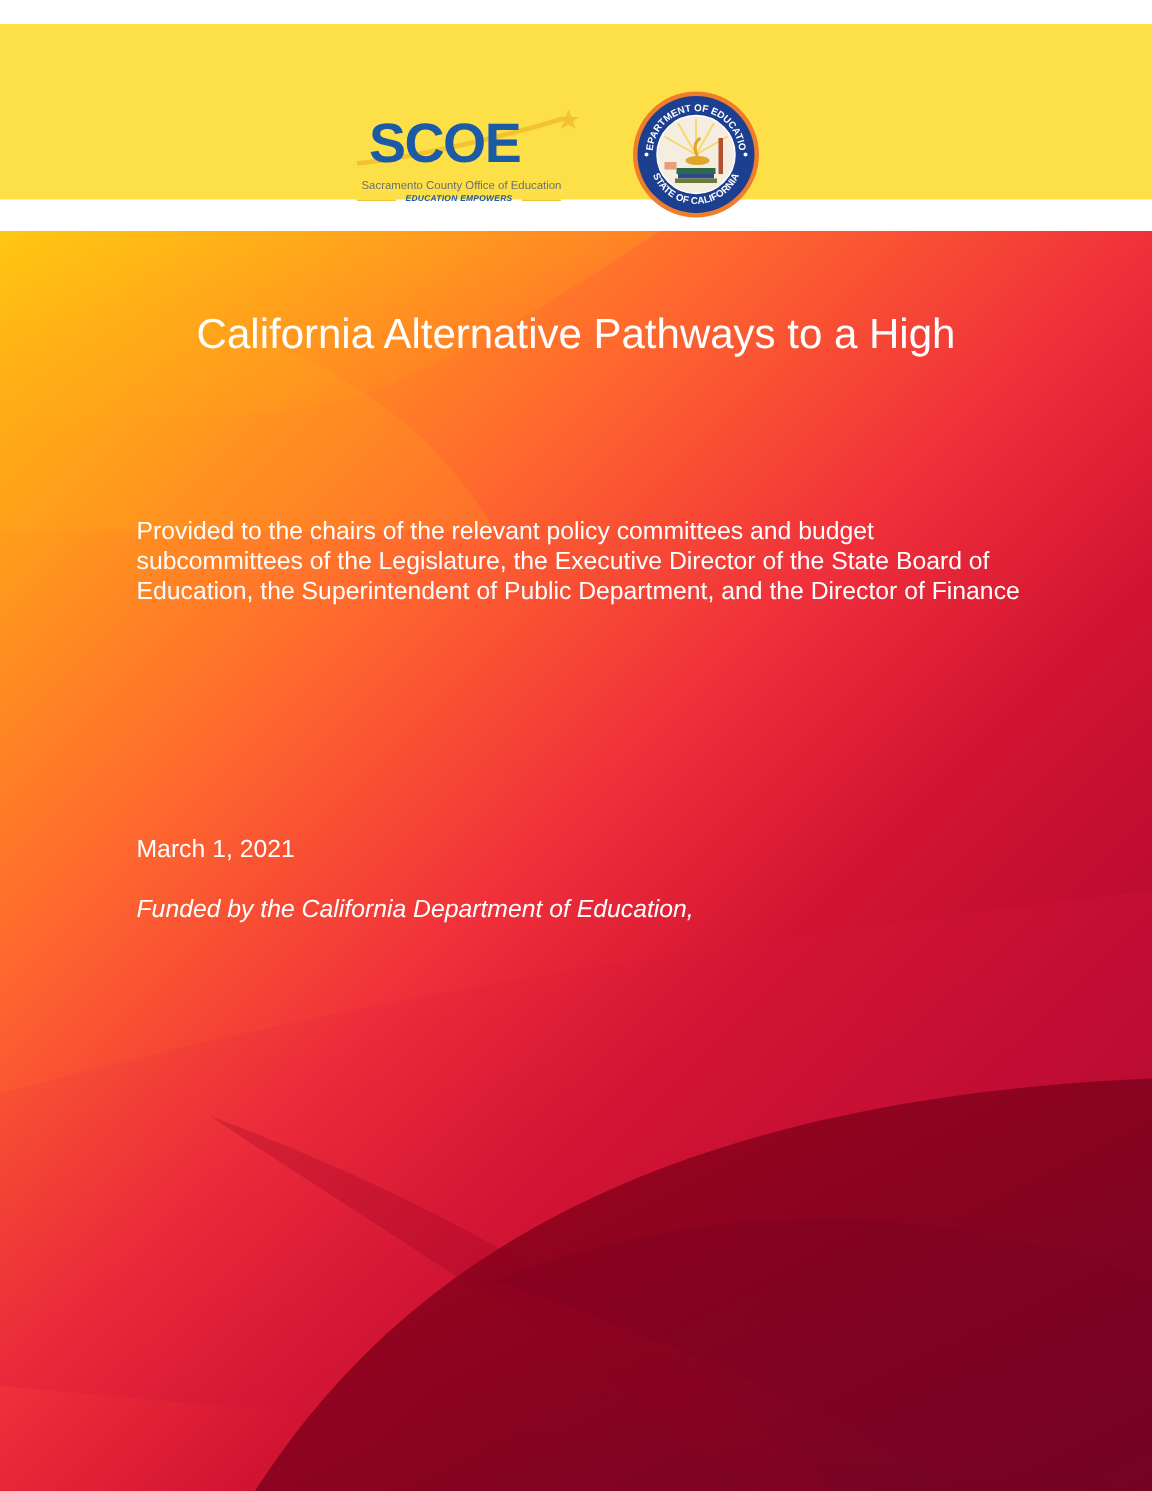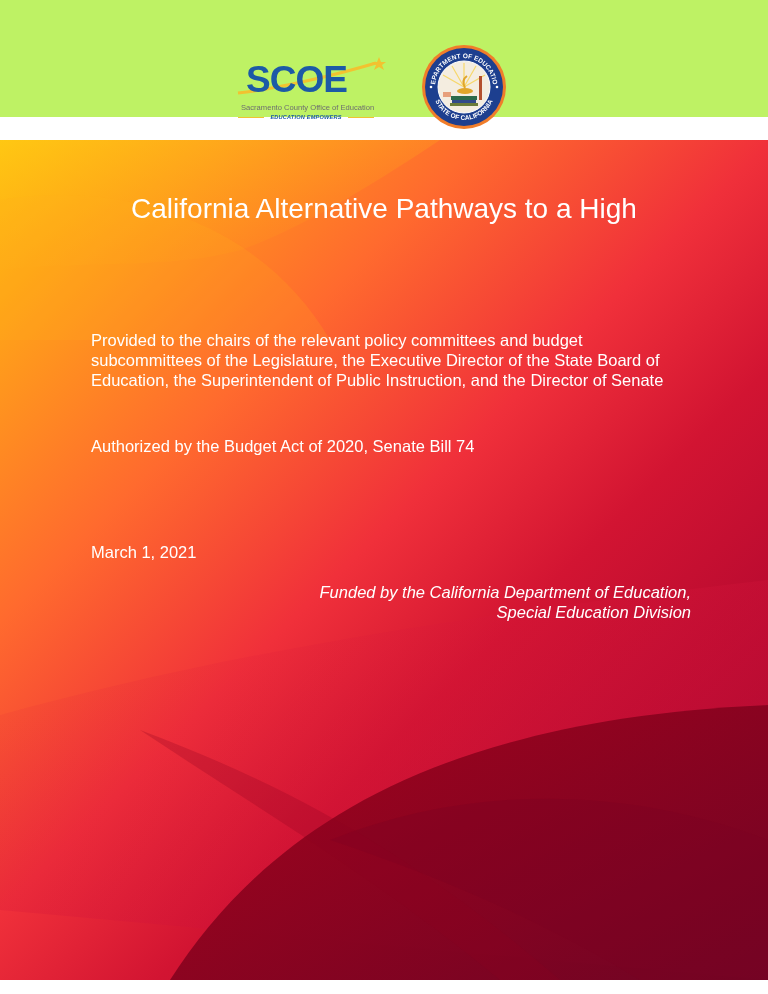--- a/index.html
+++ b/index.html
@@ -1,56 +1,56 @@
 <!DOCTYPE html>
 <html><head>
   <meta charset="utf-8">
   <style>
     * { margin: 0; padding: 0; box-sizing: border-box; }
     html, body { width: 768px; height: 994px; overflow: hidden; background: #ffffff; }
     body { position: relative; font-family: "Liberation Sans", sans-serif; }
 
     .header {
-      position: absolute; left: 0; top: 0; width: 768px; height: 117px; background: #bef264;
+      position: absolute; left: 0; top: 16px; width: 768px; height: 117px; background: #fde047;
     }
     .scoe-logo { position: absolute; left: 236px; top: 55px; width: 150px; height: 70px; }
     .scoe-word {
       position: absolute; left: 10px; top: 6px; font-family: "Liberation Sans", sans-serif;
       font-weight: bold; font-size: 37px; letter-spacing: -1px; color: #1c5aa6; line-height: 38px;
     }
     .scoe-sub {
       position: absolute; left: 5px; top: 48px; font-size: 7.6px; color: #6d6e70; white-space: nowrap;
     }
     .scoe-tag {
       position: absolute; left: 0; top: 59px; width: 140px; text-align: center;
       font-size: 5.6px; font-weight: bold; font-style: italic; color: #1c5aa6; letter-spacing: 0.2px;
     }
     .scoe-tag-line { position: absolute; top: 62px; height: 1px; background: #f2c230; }
 
     .seal { position: absolute; left: 421px; top: 44px; width: 86px; height: 86px; }
 
     .cover {
-      position: absolute; left: 0; top: 140px; width: 768px; height: 840px; overflow: hidden;
+      position: absolute; left: 0; top: 154px; width: 768px; height: 840px; overflow: hidden;
       background: linear-gradient(135deg, #ffc20a 0%, #ff9a1c 14%, #ff6a2e 30%, #f0303a 48%, #d21432 62%, #b80a30 78%, #8c0526 100%);
     }
     .cover svg.bg { position: absolute; left: 0; top: 0; }
 
     .title {
       position: absolute; left: 0; top: 50px; width: 768px; text-align: center;
       color: #ffffff; font-size: 28px; line-height: 37px; font-weight: normal;
     }
     .title span { display: block; }
     .para {
       position: absolute; left: 91px; width: 600px; color: #ffffff; font-size: 16.5px; line-height: 20px;
     }
     .provided { top: 190px; }
     .authorized { top: 296px; }
     .date { top: 402px; }
     .funded { top: 442px; font-style: italic; }
-    .funded span { display: block; text-align: right; }
+    .funded span { display: block; }
   </style>
 </head>
 <body>
 
 <div class="header">
 
   <div class="scoe-logo">
     <svg width="150" height="50" style="position:absolute;left:0;top:0">
       <path d="M2 38 C 40 34, 100 20, 140 8" stroke="#f2c230" stroke-width="3" fill="none"></path>
       <polygon points="143,2 145,7 150,7 146,10 148,15 143,12 138,15 140,10 136,7 141,7" fill="#f2c230"></polygon>
@@ -122,20 +122,18 @@
 
     <path d="M 170 840 C 260 700, 420 580, 768 565 L 768 840 Z" fill="url(#g3)"></path>
     <path d="M 330 700 C 480 640, 640 650, 768 700 L 768 840 L 640 840 C 560 790, 450 740, 330 700 Z" fill="#7a0322" opacity="0.35"></path>
     <path d="M 140 590 C 300 650, 420 720, 560 840 L 500 840 C 380 740, 260 670, 140 590 Z" fill="#8a0020" opacity="0.25"></path>
   </svg>
 
   <h1 class="title">
     <span>California Alternative Pathways to a High</span>
   </h1>
 
-  <p class="para provided">Provided to the chairs of the relevant policy committees and budget subcommittees of the Legislature, the Executive Director of the State Board of Education, the Superintendent of Public Instruction, and the Director of Senate</p>
-  <p class="para authorized">Authorized by the Budget Act of 2020, Senate Bill 74</p>
+  <p class="para provided">Provided to the chairs of the relevant policy committees and budget subcommittees of the Legislature, the Executive Director of the State Board of Education, the Superintendent of Public Department, and the Director of Finance</p>
   <p class="para date">March 1, 2021</p>
   <p class="para funded">
     <span>Funded by the California Department of Education,</span>
-    <span>Special Education Division</span>
   </p>
 </div>
 
 </body></html>

